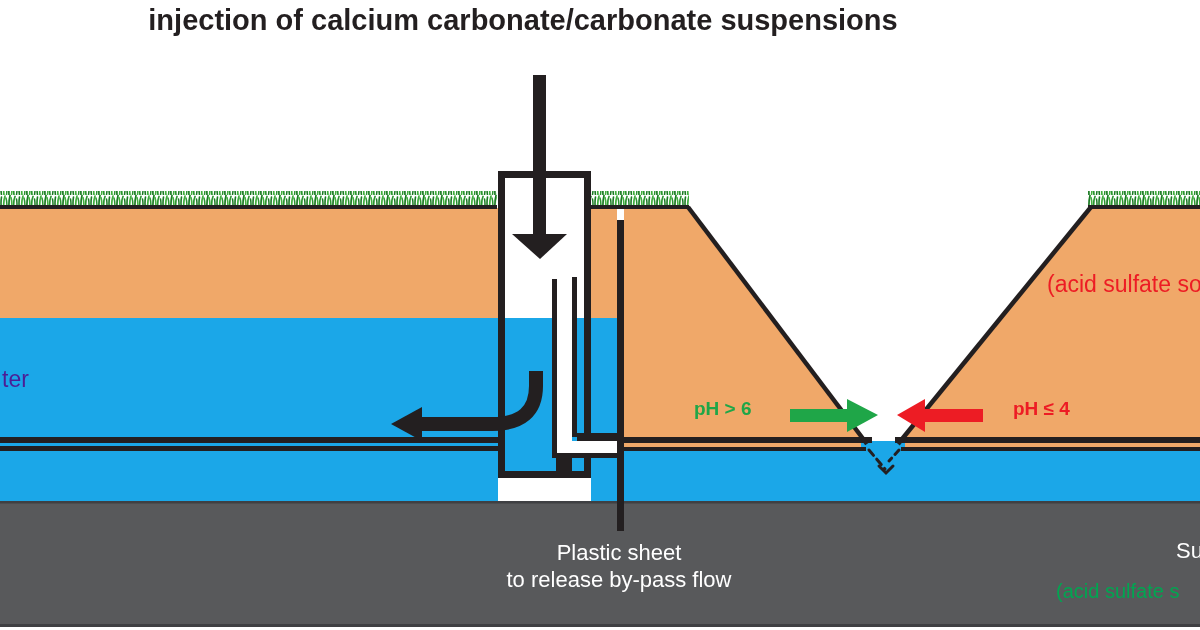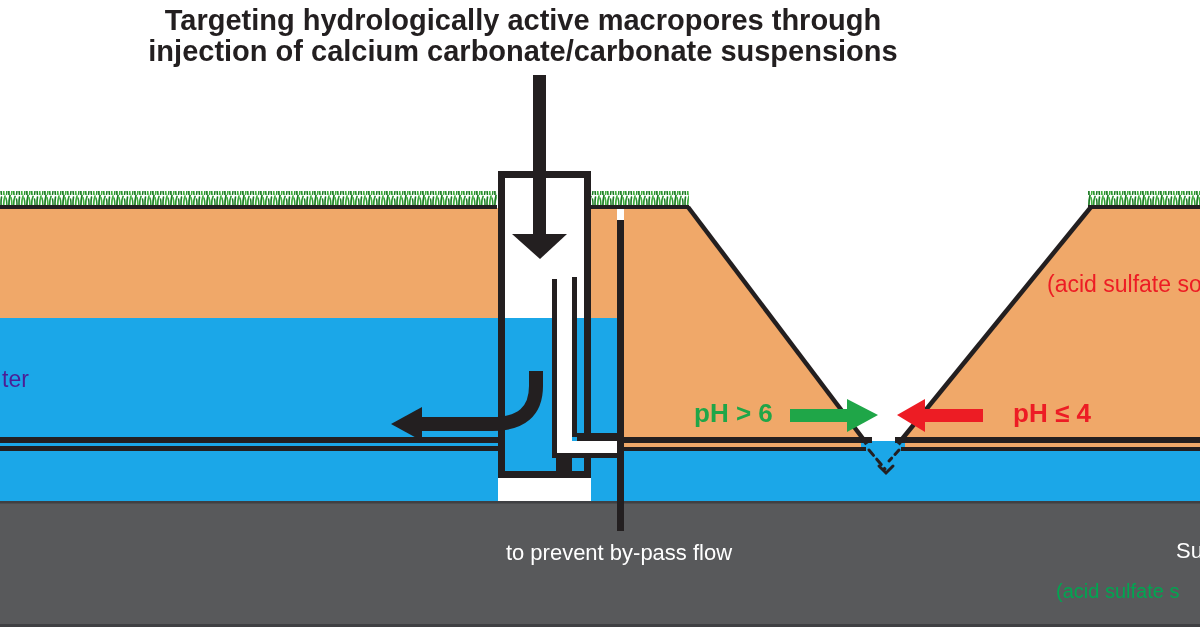--- a/index.html
+++ b/index.html
@@ -13,21 +13,21 @@
   .ink{fill:var(--outline);}
   .ink-s{stroke:var(--outline);}
   .gA{stroke:var(--grass-dark);}
   .gB{stroke:var(--grass);}
   .gC{stroke:var(--grass-mid);}
   .title{left:63px;top:5px;width:920px;text-align:center;font-weight:bold;
          font-size:29px;line-height:31px;color:var(--text);}
   .reducing{left:696px;top:160px;width:380px;text-align:center;font-weight:bold;
             font-size:26px;line-height:34px;color:var(--text);}
   .acid-right{left:1047px;top:271px;font-size:23px;color:var(--red);}
-  .ph{font-weight:bold;font-size:26px;}
+  .ph{font-weight:bold;font-size:19px;}
   .ph-left{left:694px;top:398px;color:var(--green);}
   .ph-right{left:997px;top:398px;color:var(--red);margin-left:16px;}
   .gw{left:2px;top:366px;font-size:23px;color:#4c1d95;}
   .plastic{left:449px;top:539px;width:340px;text-align:center;font-size:22px;
            line-height:27px;color:#ffffff;}
   .sub-label{left:1176px;top:538px;font-size:22px;color:#ffffff;}
   .acid-bottom{left:1056px;top:580px;font-size:20px;color:var(--green-bright);}
 </style>
 </head>
 <body>
@@ -130,32 +130,32 @@
       <rect x="790" y="409" width="57" height="13" fill="var(--green)"></rect>
       <polygon points="847,399 847,432 878,415" fill="var(--green)"></polygon>
     </g>
     <g>
       <rect x="925" y="409" width="58" height="13" fill="var(--red)"></rect>
       <polygon points="925,399 925,432 897,415" fill="var(--red)"></polygon>
     </g>
   </svg>
 
   <div class="t title">
-    <div>Targeting hydrologically active macropores through</div>
     <div>injection of calcium carbonate/carbonate suspensions</div>
   </div>
 
 
   <div class="t acid-right">(acid sulfate so</div>
 
   <div class="t ph ph-left">pH &gt; 6</div>
   <div class="t ph ph-right">pH ≤ 4</div>
 
   <div class="t gw">ter</div>
 
   <div class="t plastic">
-    <div>to prevent by-pass flow</div>
+    <div>Plastic sheet</div>
+    <div>to release by-pass flow</div>
   </div>
 
   <div class="t sub-label">Su</div>
   <div class="t acid-bottom">(acid sulfate s</div>
 
 </div>
 
 </body></html>

